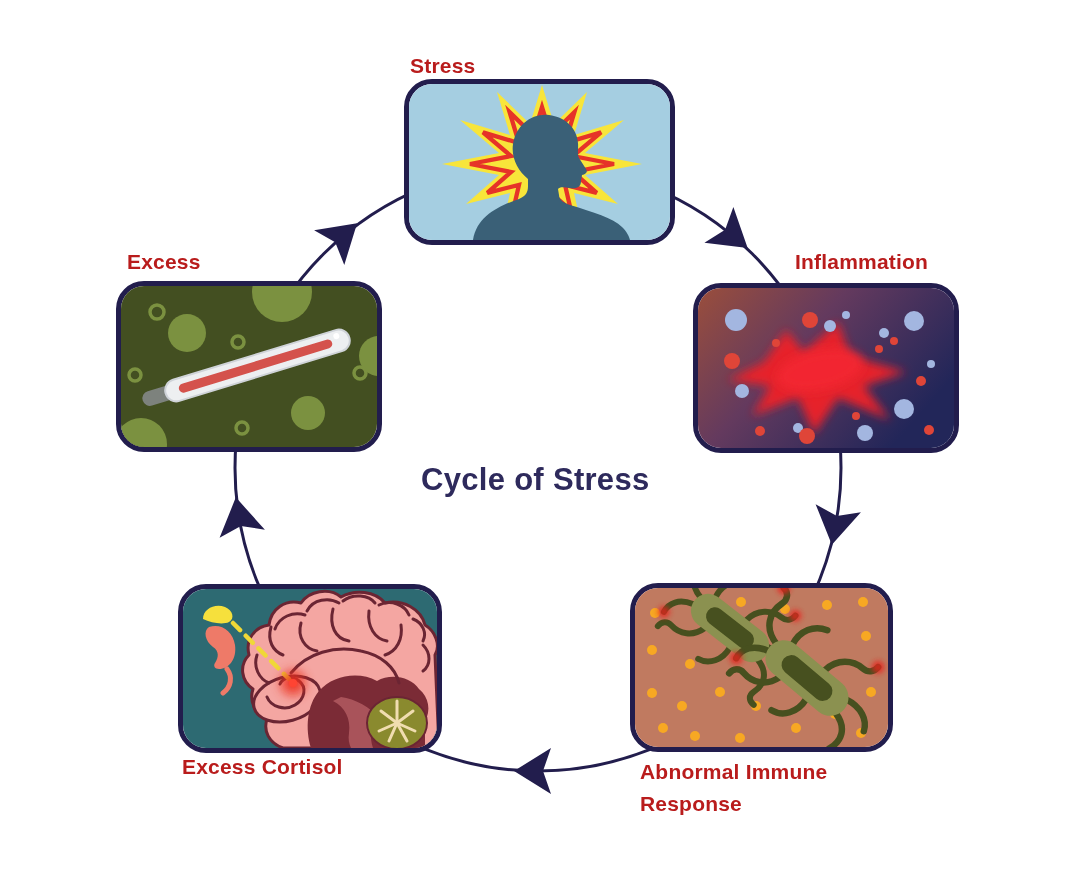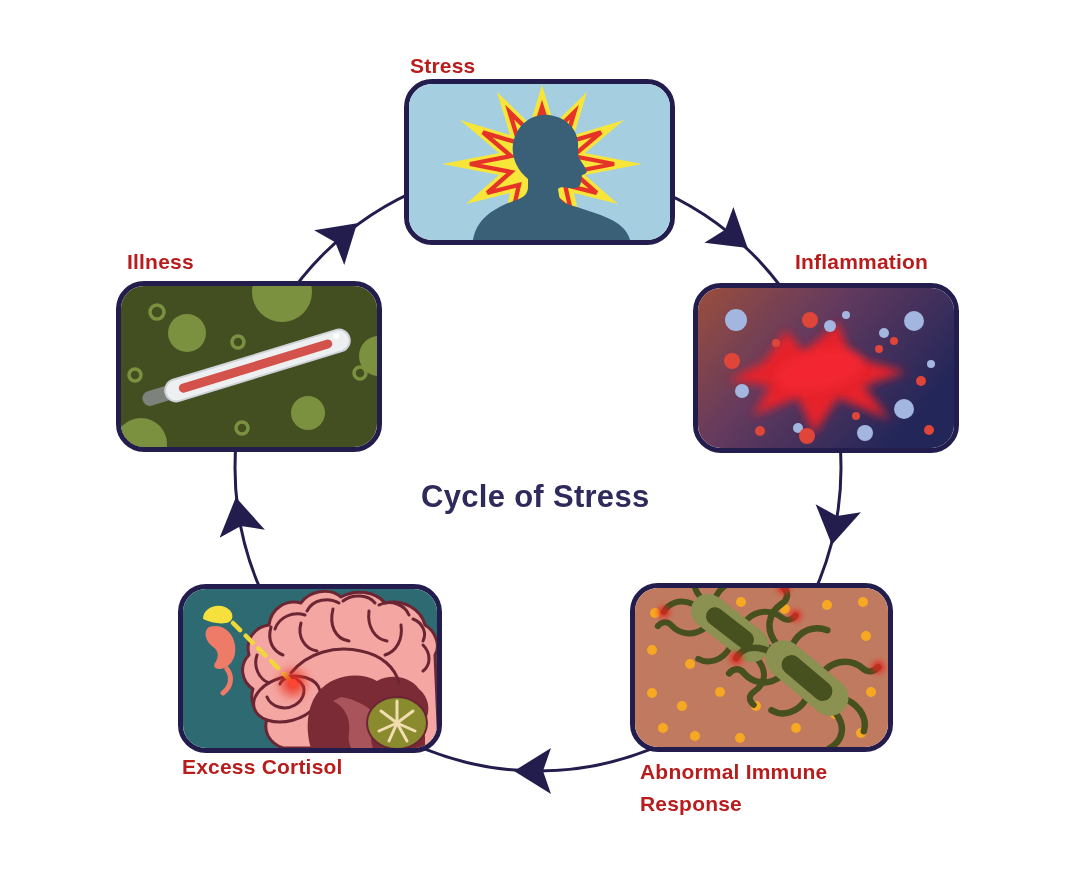--- a/index.html
+++ b/index.html
@@ -15,21 +15,21 @@
   .node-cortisol{left:178px;top:584px;width:264px;height:169px;}
   .node-illness{left:116px;top:281px;width:266px;height:171px;}
   .lbl{position:absolute;font-size:21px;font-weight:700;color:#b91c1c;letter-spacing:.2px;
        white-space:nowrap;}
   .lbl-stress{left:410px;top:54px;}
   .lbl-inflammation{left:795px;top:250px;}
   .lbl-illness{left:127px;top:250px;}
   .lbl-cortisol{left:182px;top:755px;}
   .lbl-abnormal{left:640px;top:756px;white-space:normal;width:240px;line-height:1.5;}
   .title{position:absolute;left:421px;top:462px;font-size:31px;font-weight:700;color:#2e2a5c;
-         letter-spacing:.3px;white-space:nowrap;margin-top:17px;}
+         letter-spacing:.3px;white-space:nowrap;}
 </style>
 </head>
 <body>
 
 <div class="canvas">
 
   <svg class="bg-svg" viewBox="0 0 1080 889">
     <circle cx="538" cy="468" r="303" fill="none" stroke="#221d4d" stroke-width="3"></circle>
     <g fill="#221d4d">
       <polygon points="24,0 -13,-23 -5,0 -13,23" transform="translate(339,239) rotate(-41)"></polygon>
@@ -235,17 +235,17 @@
         <rect x="-70" y="-4.5" width="160" height="9" rx="4.5" fill="#d4524c"></rect>
         <circle cx="96" cy="-5" r="3" fill="#ffffff"></circle>
       </g>
     </svg>
   </div>
 
   <div class="lbl lbl-stress">Stress</div>
   <div class="lbl lbl-inflammation">Inflammation</div>
   <div class="lbl lbl-abnormal">Abnormal Immune Response</div>
   <div class="lbl lbl-cortisol">Excess Cortisol</div>
-  <div class="lbl lbl-illness">Illness</div>
+  <div class="lbl lbl-illness">Excess</div>
 
   <div class="title">Cycle of Stress</div>
 
 </div>
 
 </body></html>

